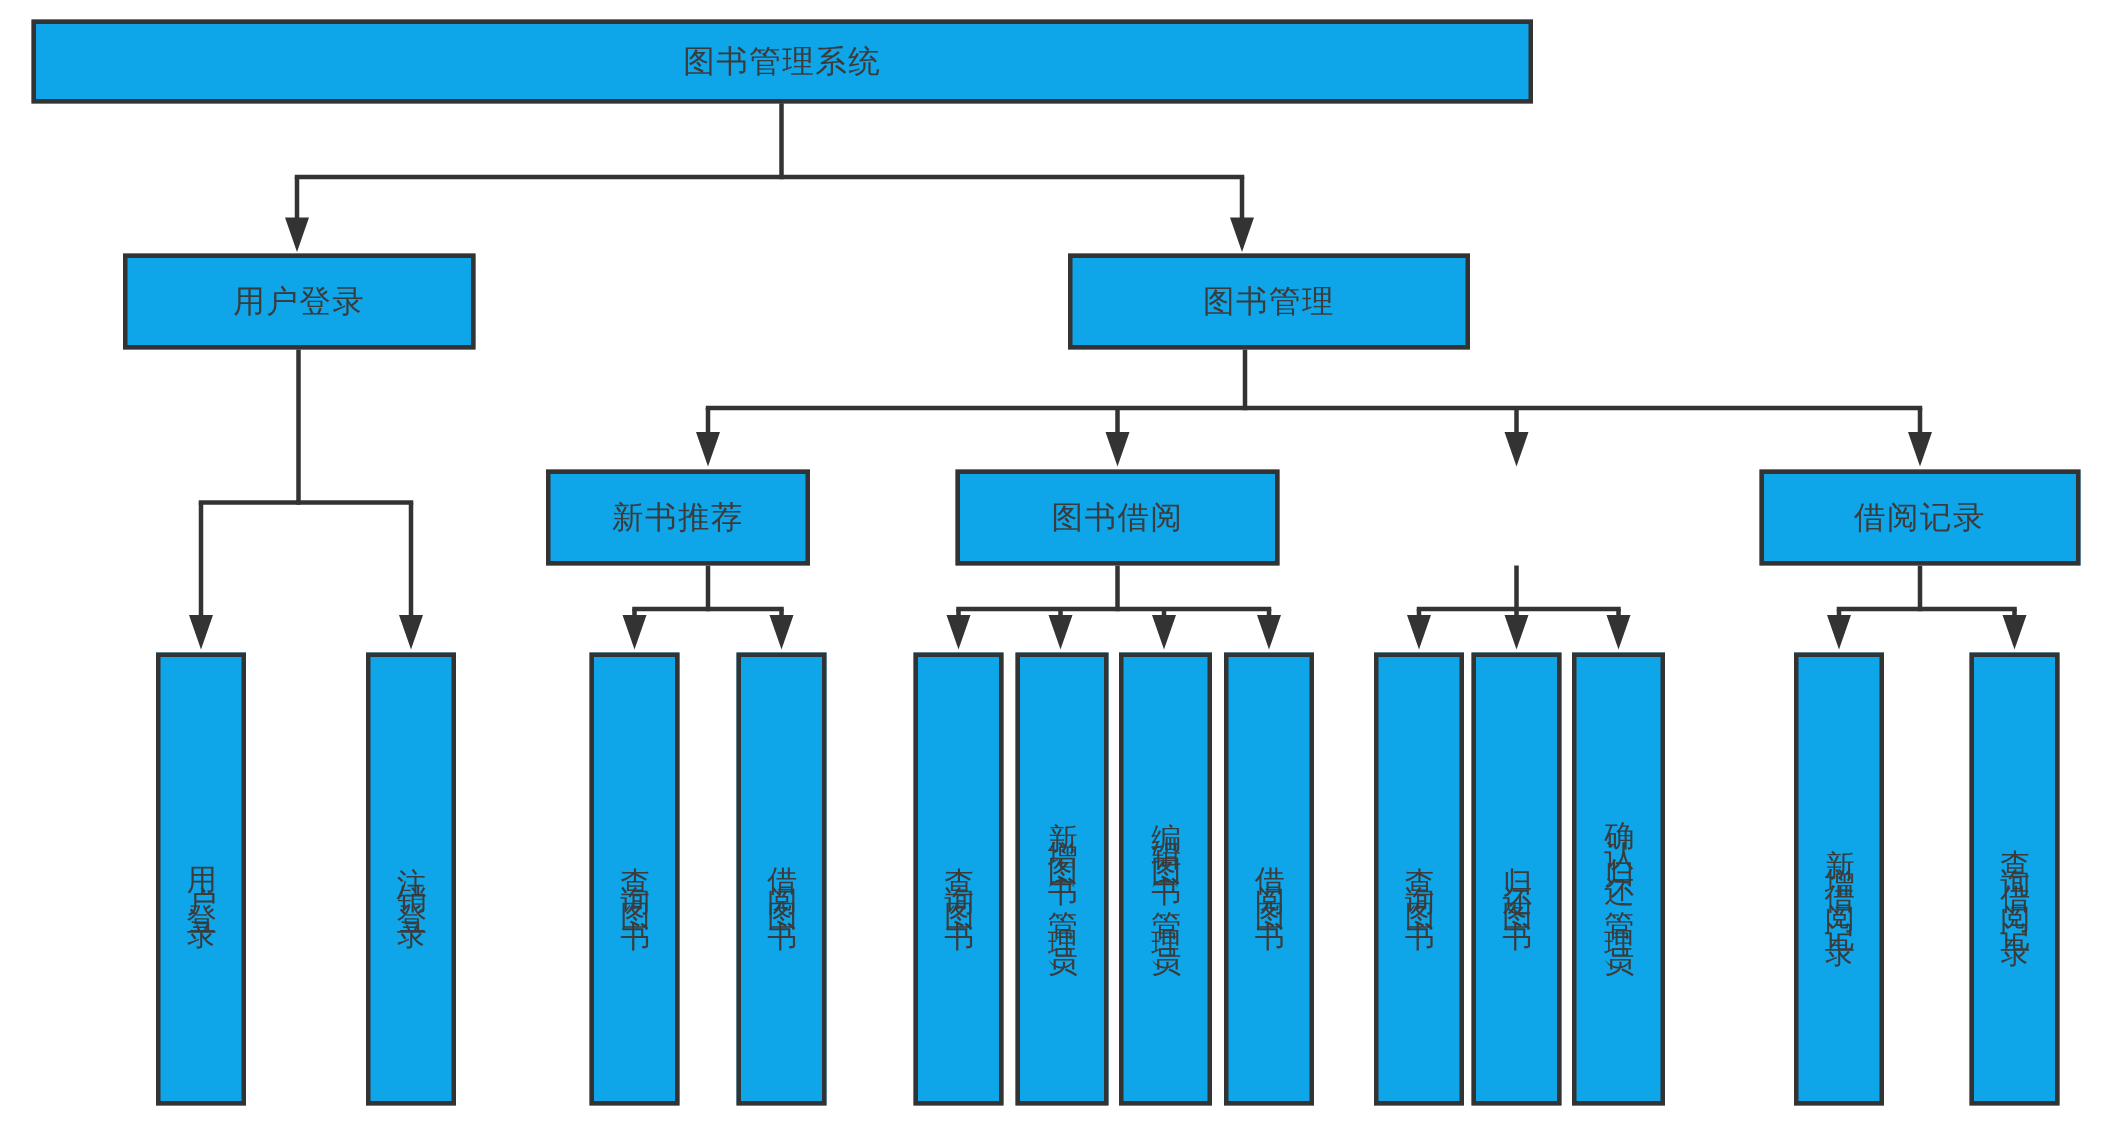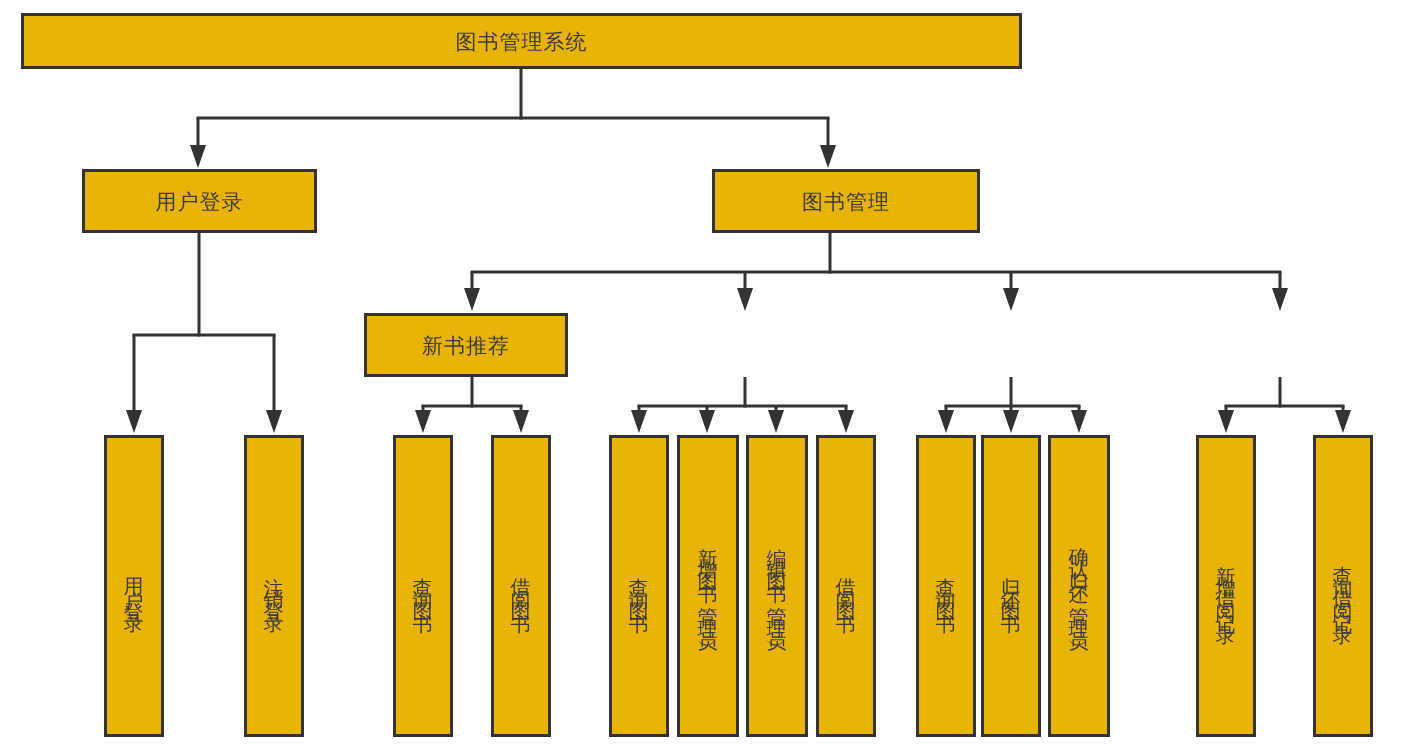--- a/index.html
+++ b/index.html
@@ -20,21 +20,21 @@
     left: 0;
     top: 0;
     width: 1405px;
     height: 747px;
     pointer-events: none;
   }
   .box {
     position: absolute;
     box-sizing: border-box;
     border: 3px solid #333333;
-    background: #eab308;
+    background: #0ea5e9;
     display: flex;
     align-items: center;
     justify-content: center;
     color: #3b3b3b;
   }
   .h-label {
     font-size: 21px;
     letter-spacing: 1px;
     white-space: nowrap;
     line-height: 1;
@@ -44,21 +44,21 @@
     text-orientation: mixed;
     font-size: 20px;
     letter-spacing: 12px;
     line-height: 1;
     white-space: nowrap;
   }
   
   .n-root            { left: 21px;   top: 13px;  width: 1001px; height: 56px; }
   .n-user-login      { left: 82px;   top: 169px; width: 235px;  height: 64px; }
   .n-book-mgmt       { left: 712px;  top: 169px; width: 268px;  height: 64px; }
-  .n-new-book-rec    { left: 364px;  top: 313px; width: 204px;  height: 64px; }
+  .n-new-book-rec    { left: 364px;  top: 313px; width: 176px;  height: 64px; }
   .n-book-borrow     { left: 637px;  top: 313px; width: 216px;  height: 64px; }
   .n-current-borrow  { left: 905px;  top: 313px; width: 212px;  height: 64px; }
   .n-borrow-records  { left: 1173px; top: 313px; width: 214px;  height: 64px; }
   .leaf { top: 435px; height: 302px; width: 60px; }
   .lf-1  { left: 104px; }
   .lf-2  { left: 244px; }
   .lf-3  { left: 393px; }
   .lf-4  { left: 491px; }
   .lf-5  { left: 609px; }
   .lf-6  { left: 677px; width: 62px; }
@@ -157,20 +157,26 @@
   <div class="box n-user-login">
     <span class="h-label">用户登录</span>
   </div>
   <div class="box n-book-mgmt">
     <span class="h-label">图书管理</span>
   </div>
 
   <div class="box n-new-book-rec">
     <span class="h-label">新书推荐</span>
   </div>
+  <div class="box n-book-borrow">
+    <span class="h-label">图书借阅</span>
+  </div>
+  <div class="box n-borrow-records">
+    <span class="h-label">借阅记录</span>
+  </div>
 
   <div class="box leaf lf-1">
     <span class="v-label">用户登录</span>
   </div>
   <div class="box leaf lf-2">
     <span class="v-label">注销登录</span>
   </div>
   <div class="box leaf lf-3">
     <span class="v-label">查询图书</span>
   </div>

